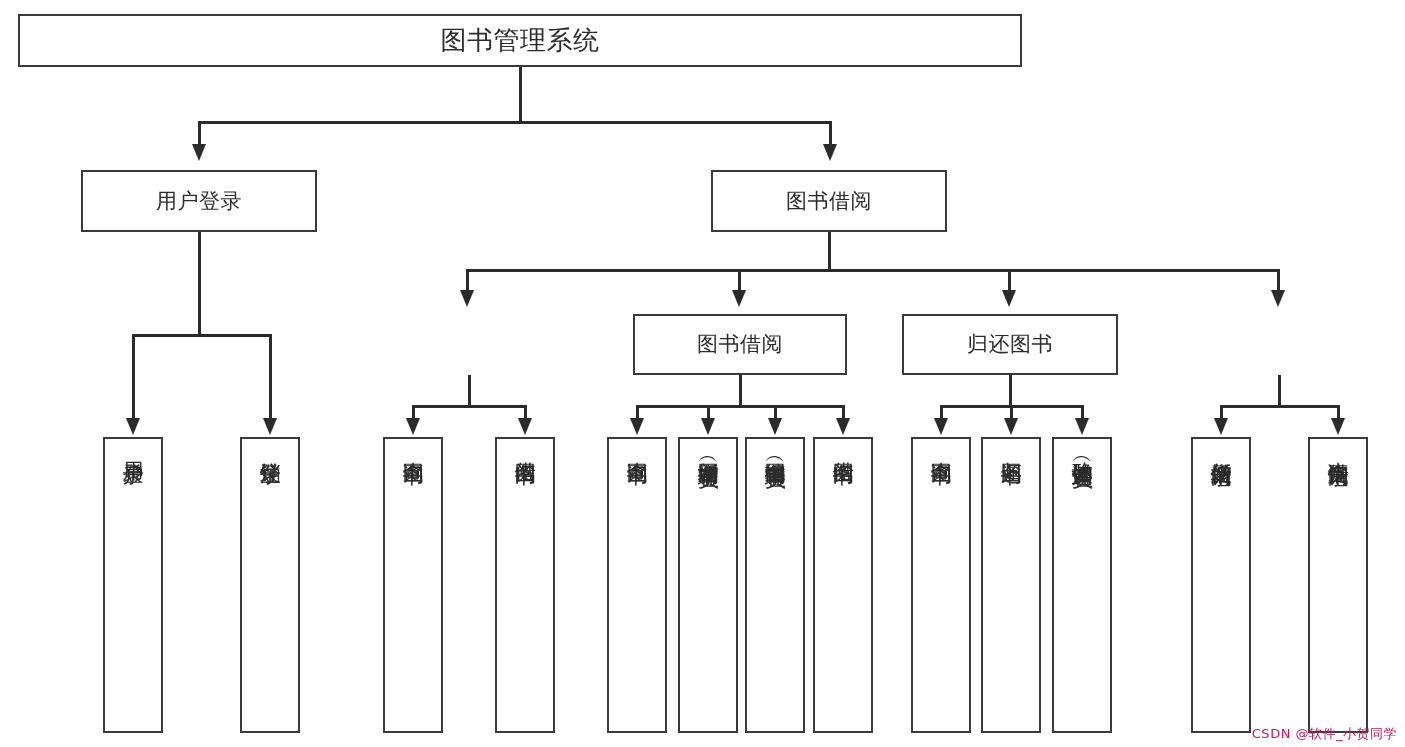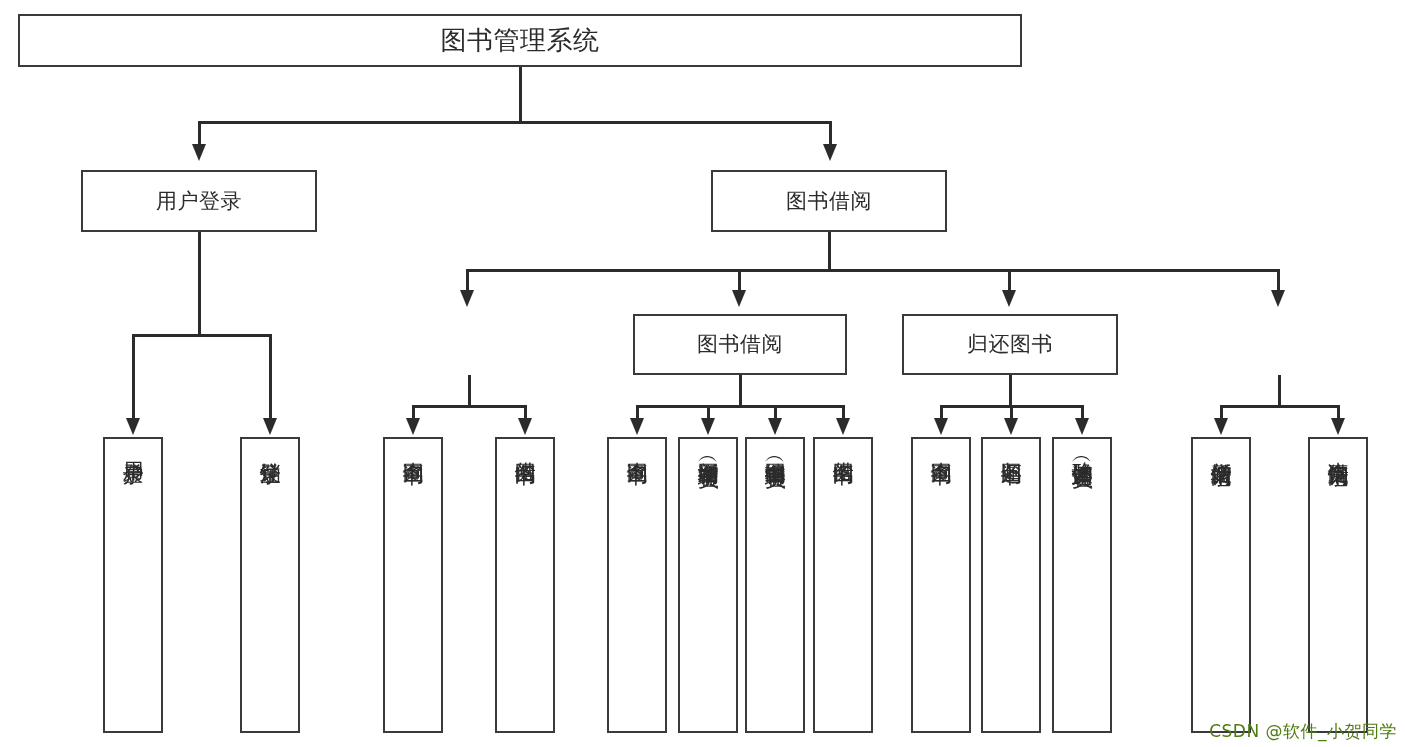--- a/index.html
+++ b/index.html
@@ -67,22 +67,22 @@
     border-left: 7.5px solid transparent;
     border-right: 7.5px solid transparent;
     border-top: 17px solid #2b2b2b;
   }
 
   
   #watermark {
     position: absolute;
     right: 8px;
     bottom: 4px;
-    color: #4d7c0f;
-    font-size: 17px;
+    color: #be185d;
+    font-size: 13px;
     letter-spacing: 0.5px;
     white-space: nowrap;
     pointer-events: none;
   }
 </style>
 </head>
 <body>
 
 <div id="canvas">
 

